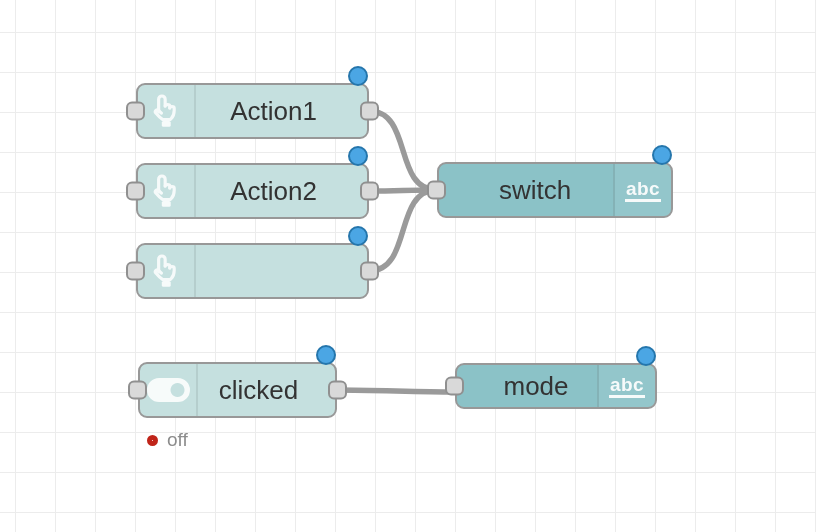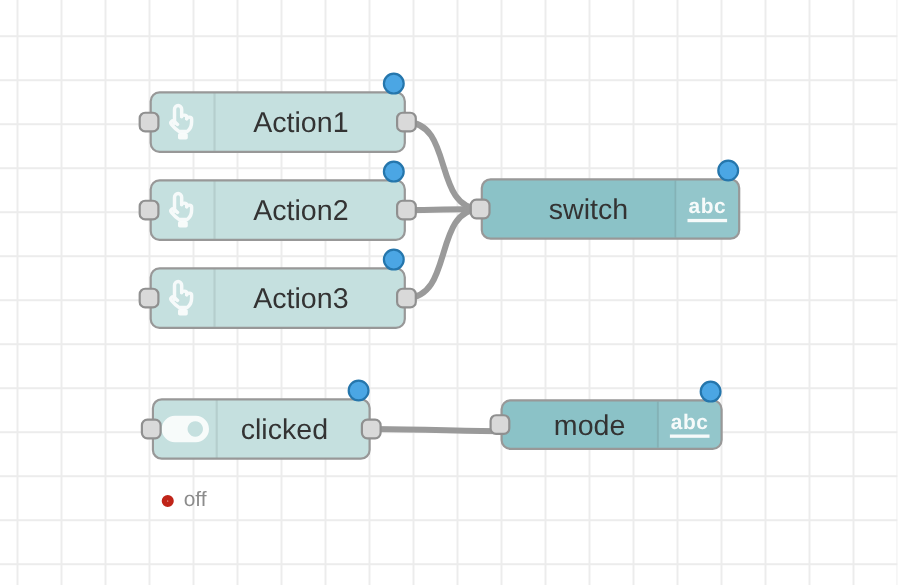--- a/index.html
+++ b/index.html
@@ -60,21 +60,21 @@
   }
   .port.input{left:-12px}
   .port.output{right:-12px}
   .changed-dot{
     position:absolute;width:20px;height:20px;border-radius:50%;
     top:-19px;right:-1px;
     background:var(--changed-dot-fill,#4ba6e4);
     border:2.5px solid var(--changed-dot-border,#2576ac);
   }
   .status{
-    position:absolute;left:147px;top:444px;
+    position:absolute;left:147px;top:429px;
     display:flex;align-items:center;gap:9px;
   }
   .status-ring{
     display:inline-block;width:11px;height:11px;
     border:5.5px solid var(--status-ring-red,#c02419);border-radius:7px;
     background:transparent;
   }
   .status-label{font-size:19px;color:var(--status-text,#8c8c8c)}
   .node-icon-svg{display:block}
 </style>
@@ -128,21 +128,20 @@
     <div class="icon-region left">
       <svg class="node-icon-svg" width="42" height="42" viewBox="0 0 40 40">
         <g stroke="#fff" stroke-width="3" fill="none" stroke-linecap="round" stroke-linejoin="round" opacity="0.85">
           <path d="M13 21 V8.8 a3.1 3.1 0 0 1 6.2 0 V15"></path>
           <path d="M19.2 15.4 c0-1.9 4.4-1.9 4.4 0.1 v1.6"></path>
           <path d="M23.6 17.1 c0-1.8 4.2-1.8 4.2 0.2 v2.3 c0 3.7-0.9 5.8-2.9 7.6 l-1 0.9 h-7.1 c-2.4-1.7-4.5-3.8-6.5-6.2 -1.5-1.8 0.9-4 2.6-2.4 l2.7 2.5"></path>
         </g>
         <rect x="16" y="29.5" width="8.5" height="5.5" rx="1.5" fill="#fff" opacity="0.85"></rect>
       </svg>
     </div>
-    <div class="label">Action3</div>
     <div class="port input"></div>
     <div class="port output"></div>
     <div class="changed-dot"></div>
   </div>
 
   <div class="node txt-node" style="left:437px;top:162px;width:236px;height:56px">
     <div class="label">switch</div>
     <div class="icon-region right">
       <span class="abc">abc</span>
     </div>

